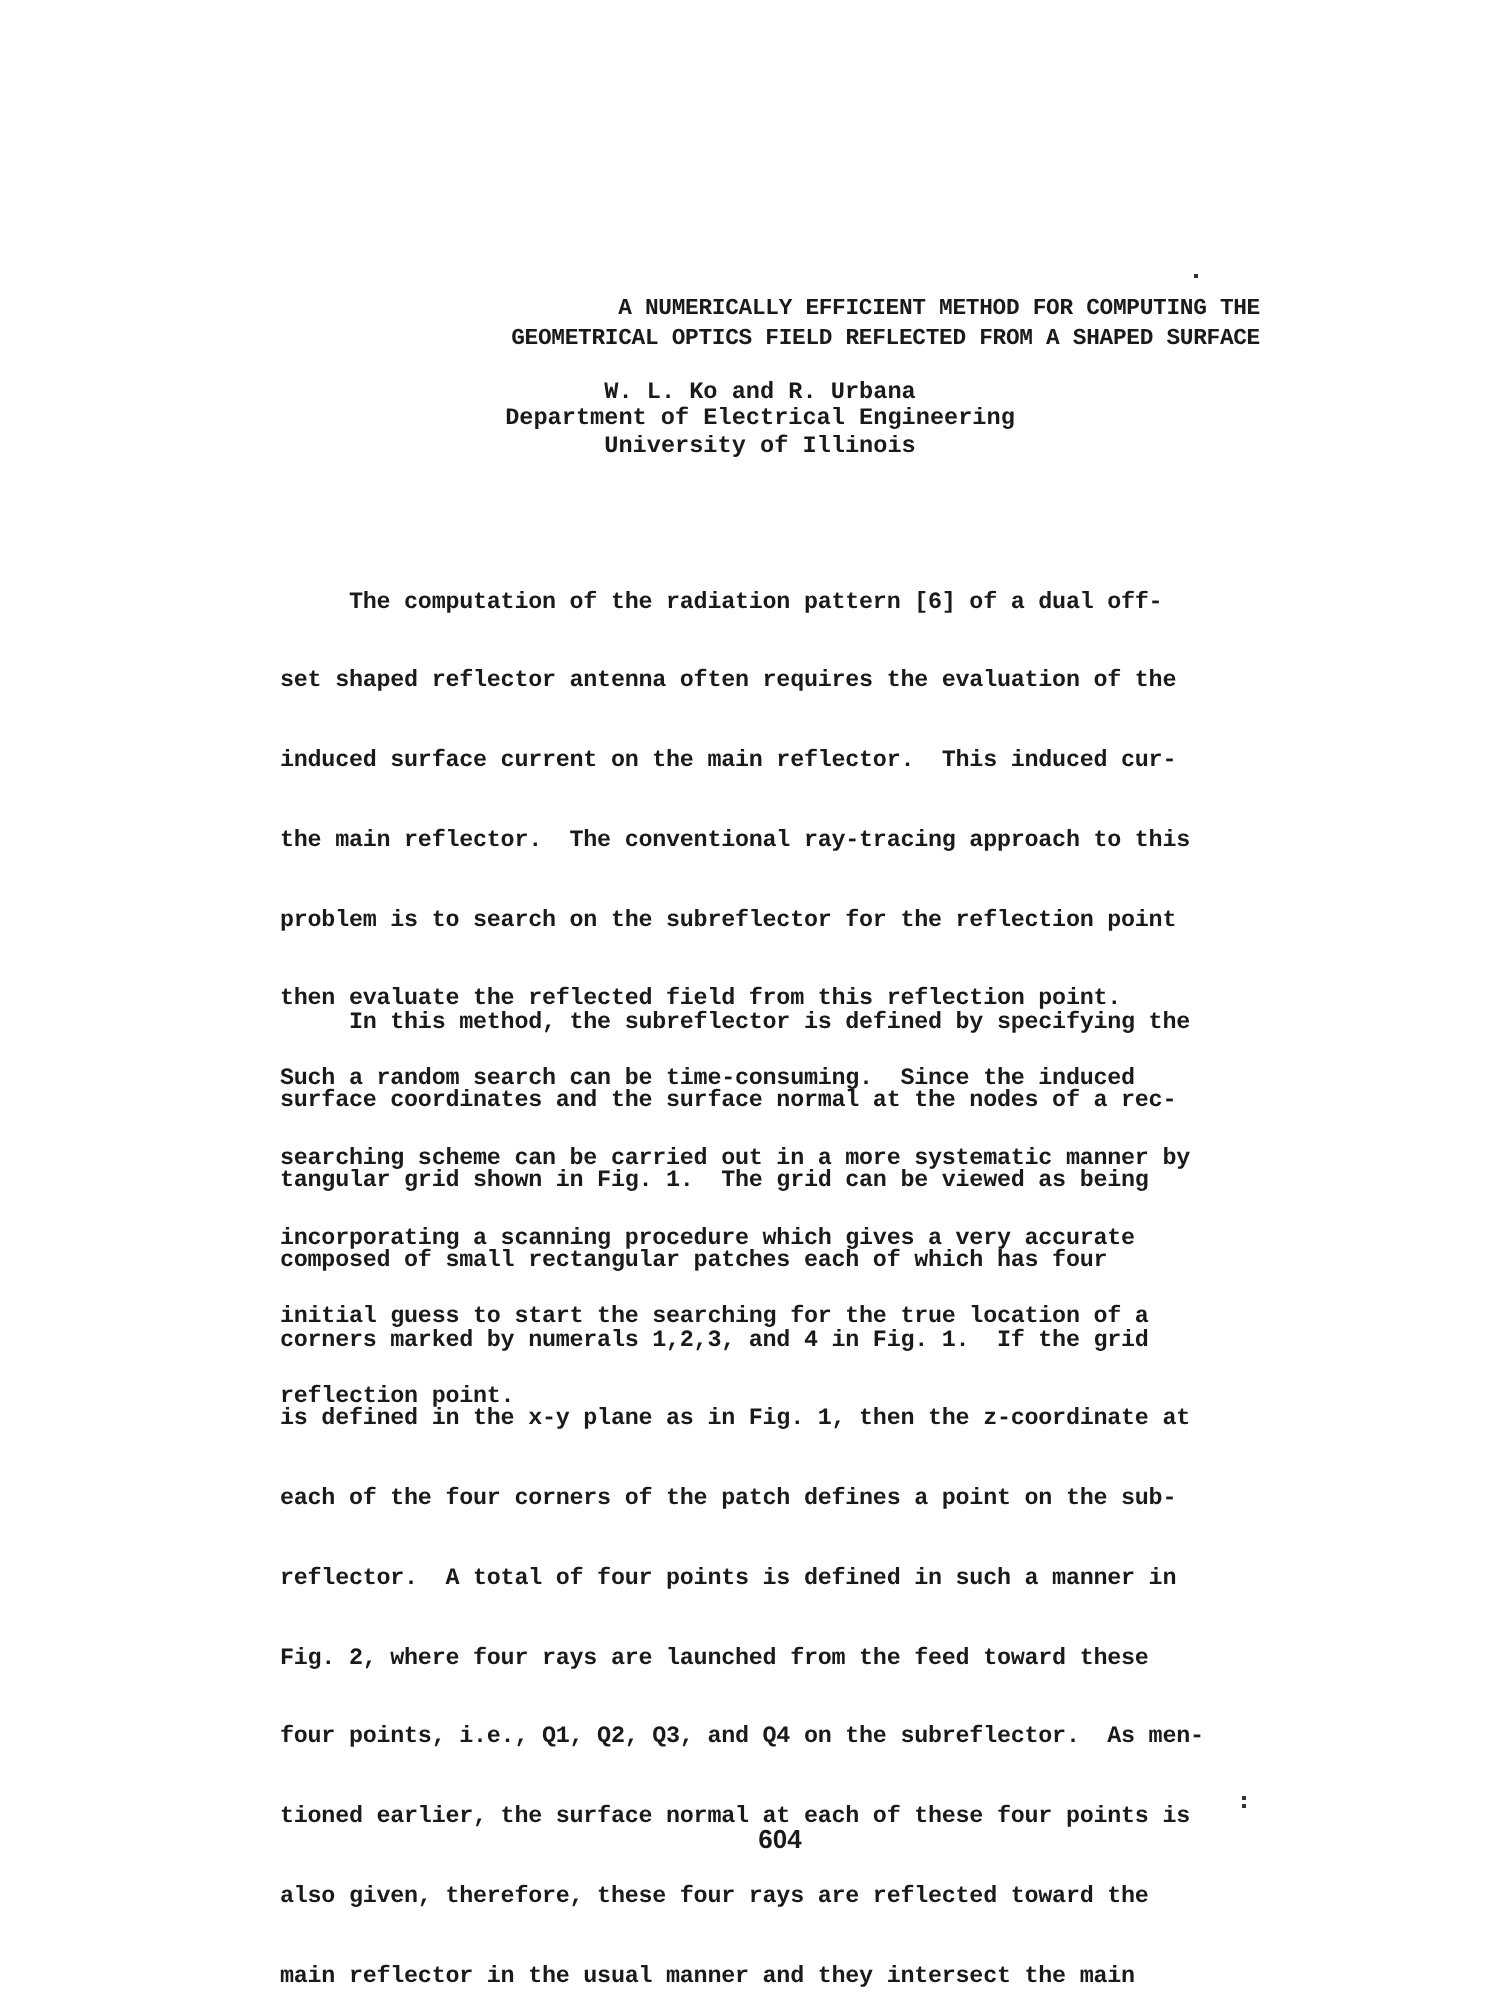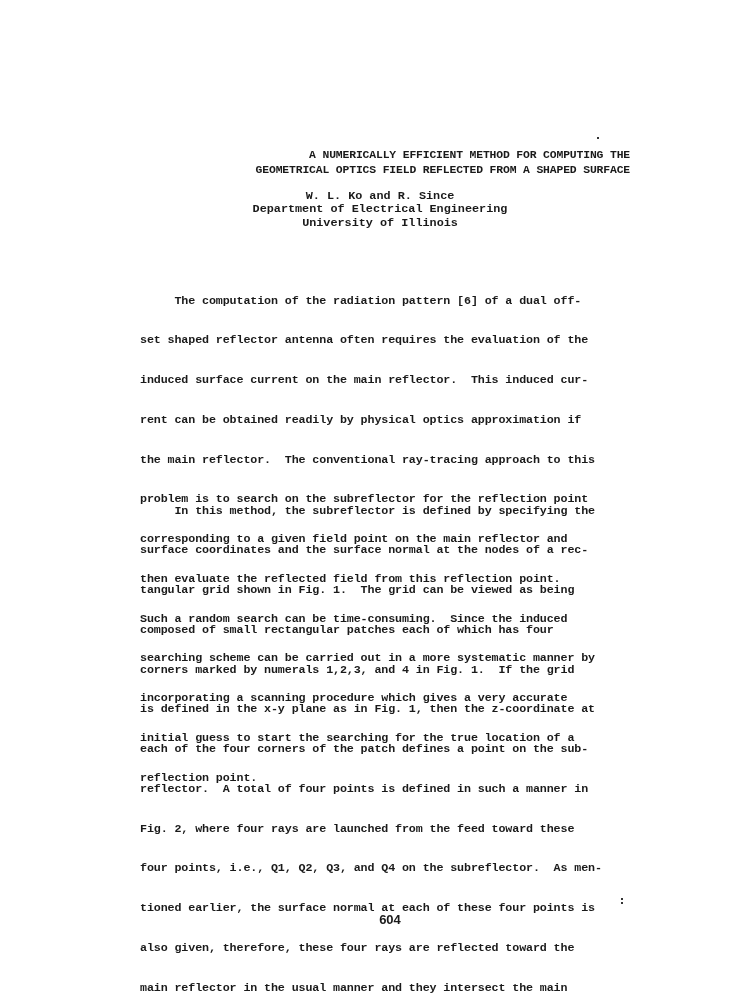--- a/index.html
+++ b/index.html
@@ -79,33 +79,31 @@
   <div class="speck" style="left:597px; top:137px;"></div>
   <div class="speck" style="left:621px; top:898px;"></div>
   <div class="speck" style="left:621px; top:902px;"></div>
 
   <div class="title-block">
     <div>A NUMERICALLY EFFICIENT METHOD FOR COMPUTING THE</div>
     <div>GEOMETRICAL OPTICS FIELD REFLECTED FROM A SHAPED SURFACE</div>
   </div>
 
   <div class="author-block">
-    <div>W. L. Ko and R. Since</div>
+    <div>W. L. Ko and R. Urbana</div>
     <div>Department of Electrical Engineering</div>
     <div>University of Illinois</div>
   </div>
 
   <div class="body-text" id="para1">
     <span class="line">     The computation of the radiation pattern [6] of a dual off-</span>
     <span class="line">set shaped reflector antenna often requires the evaluation of the</span>
     <span class="line">induced surface current on the main reflector.  This induced cur-</span>
-    <span class="line">rent can be obtained readily by physical optics approximation if</span>
     <span class="line">the main reflector.  The conventional ray-tracing approach to this</span>
     <span class="line">problem is to search on the subreflector for the reflection point</span>
-    <span class="line">corresponding to a given field point on the main reflector and</span>
     <span class="line">then evaluate the reflected field from this reflection point.</span>
     <span class="line">Such a random search can be time-consuming.  Since the induced</span>
     <span class="line">searching scheme can be carried out in a more systematic manner by</span>
     <span class="line">incorporating a scanning procedure which gives a very accurate</span>
     <span class="line">initial guess to start the searching for the true location of a</span>
     <span class="line">reflection point.</span>
   </div>
 
   <div class="body-text" id="para2">
     <span class="line">     In this method, the subreflector is defined by specifying the</span>

